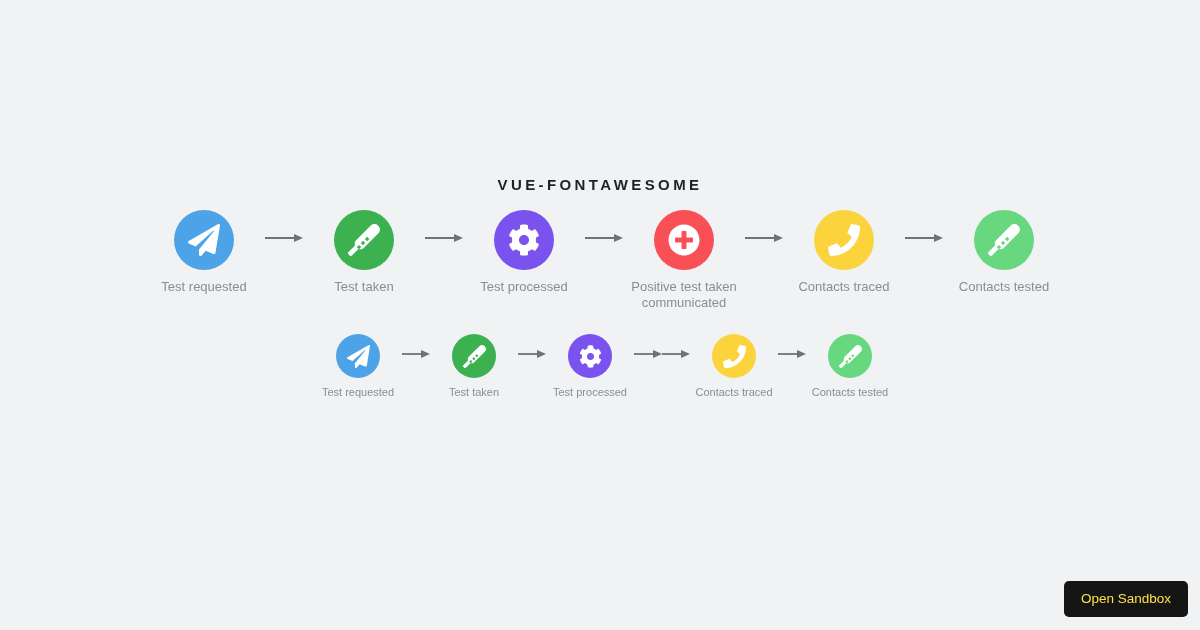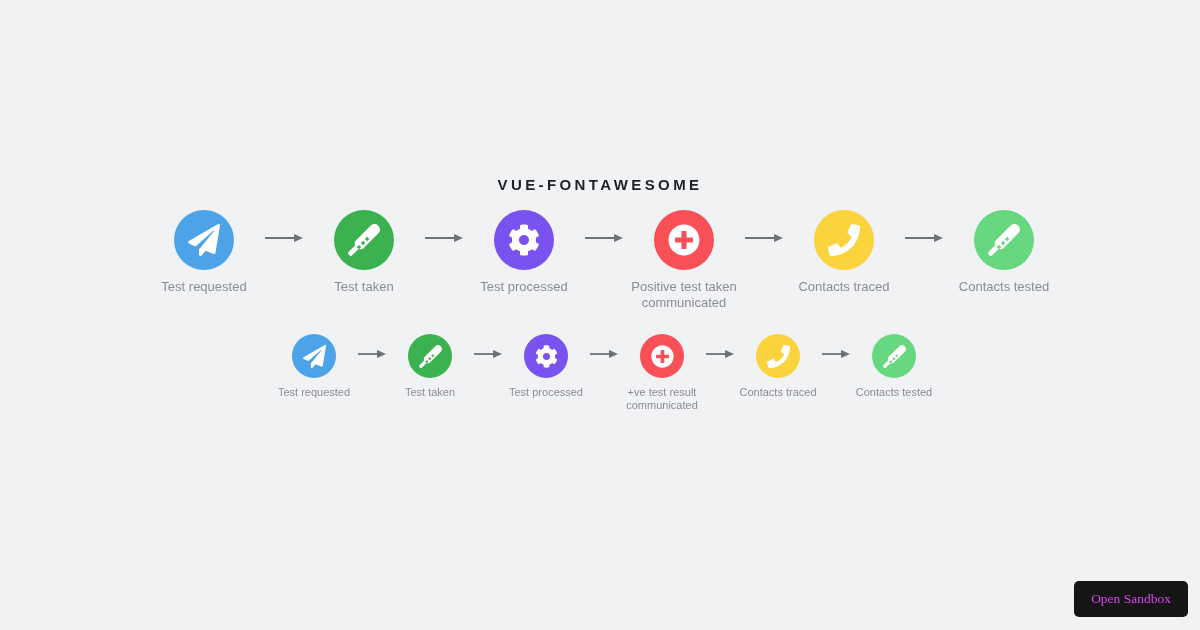--- a/index.html
+++ b/index.html
@@ -230,28 +230,20 @@
           </svg>
         </div>
         <div class="step-label" style="color: rgb(138, 141, 145);">Test processed</div>
       </div>
       <div class="arrow">
         <svg viewBox="0 0 28 12" width="28" height="12">
           <line x1="0" y1="6" x2="22" y2="6" stroke="#6e7175" stroke-width="1.8"></line>
           <path d="M19 2L28 6L19 10Z" fill="#6e7175"></path>
         </svg>
       </div>
-      <div class="step">
-        <div class="bubble" style="background: rgb(249, 79, 86);">
-          <svg viewBox="0 0 512 512" fill="#ffffff">
-            <path d="M256 8C119 8 8 119 8 256s111 248 248 248 248-111 248-248S393 8 256 8zm144 276c0 6.6-5.4 12-12 12h-92v92c0 6.6-5.4 12-12 12h-56c-6.6 0-12-5.4-12-12v-92h-92c-6.6 0-12-5.4-12-12v-56c0-6.6 5.4-12 12-12h92v-92c0-6.6 5.4-12 12-12h56c6.6 0 12 5.4 12 12v92h92c6.6 0 12 5.4 12 12v56z"></path>
-          </svg>
-        </div>
-        <div class="step-label" style="color: rgb(138, 141, 145);">+ve test result communicated</div>
-      </div>
       <div class="arrow">
         <svg viewBox="0 0 28 12" width="28" height="12">
           <line x1="0" y1="6" x2="22" y2="6" stroke="#6e7175" stroke-width="1.8"></line>
           <path d="M19 2L28 6L19 10Z" fill="#6e7175"></path>
         </svg>
       </div>
       <div class="step">
         <div class="bubble" style="background: rgb(251, 211, 60);">
           <svg viewBox="0 0 512 512" fill="#ffffff">
             <path d="M493.4 24.6l-104-24c-11.3-2.6-22.9 3.3-27.5 13.9l-48 112c-4.2 9.8-1.4 21.3 6.9 28l60.6 49.6c-36 76.7-98.9 140.5-177.2 177.2l-49.6-60.6c-6.8-8.3-18.2-11.1-28-6.9l-112 48C3.9 366.5-2 378.1.6 389.4l24 104C27.1 504.2 36.7 512 48 512c256.1 0 464-207.5 464-464 0-11.2-7.7-20.9-18.6-23.4z"></path>
@@ -268,14 +260,14 @@
       <div class="step">
         <div class="bubble" style="background: rgb(104, 216, 128);">
           <svg viewBox="0 0 512 512" fill="#ffffff">
             <path d="M476.8 20.4c-30.1-27.3-78.4-27.2-108.1 1.4L121.6 268.9c-8.5 8.5-13.2 19.7-13.2 31.6v47.9L7.4 449.3c-9.9 9.9-9.9 25.9 0 35.8l19.5 19.5c9.9 9.9 25.9 9.9 35.8 0l100.9-100.9h48c11.9 0 23.1-4.7 31.6-13.2L490.6 143c28.6-29.7 28.7-78-1.4-108.1l-12.4-14.5zM175 404.6l-34.4-34.4 36-36 34.4 34.4-36 36zM240 339.6l-34.4-34.4 36-36 34.4 34.4-36 36zM305 274.6l-34.4-34.4 36-36 34.4 34.4-36 36z"></path>
           </svg>
         </div>
         <div class="step-label" style="color: rgb(138, 141, 145);">Contacts tested</div>
       </div>
     </div>
 
-  <button class="open-sandbox" style="background: rgb(21, 21, 21); color: #d946ef; font-family: Liberation Serif, serif;">Open Sandbox</button>
+  <button class="open-sandbox" style="background: rgb(21, 21, 21); color: #fde047;">Open Sandbox</button>
 </div>
 
 </body></html>

